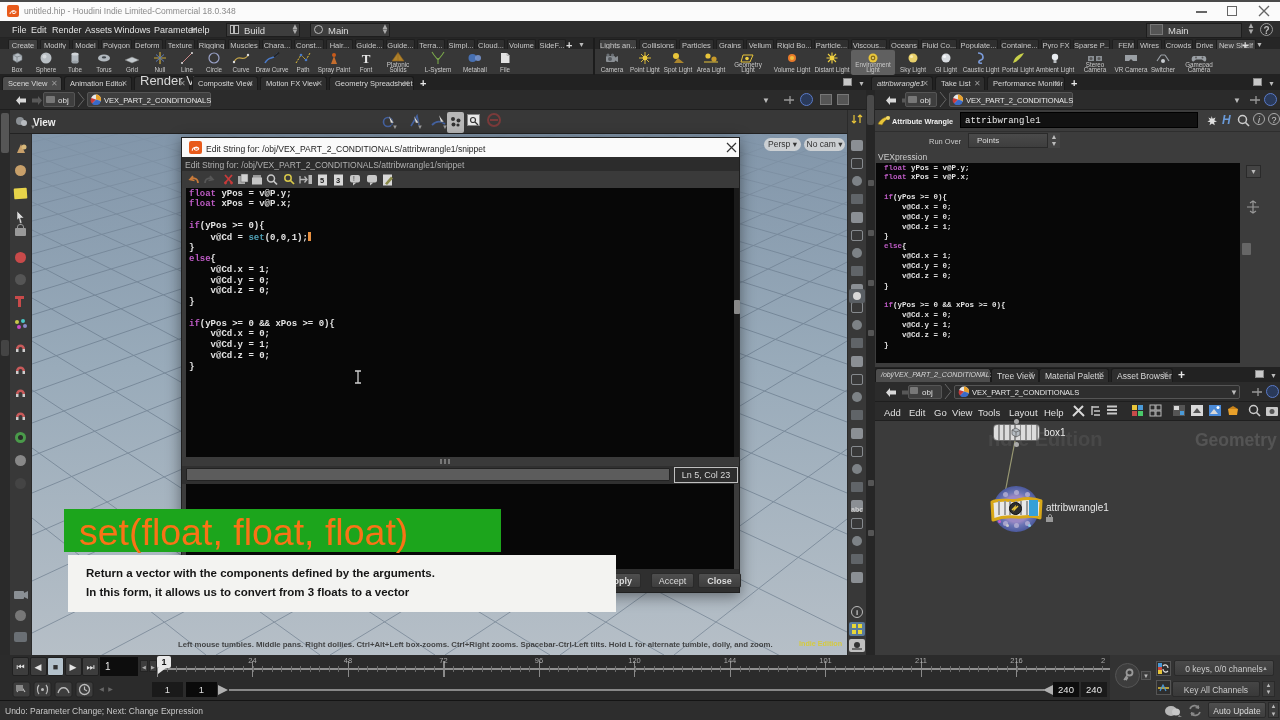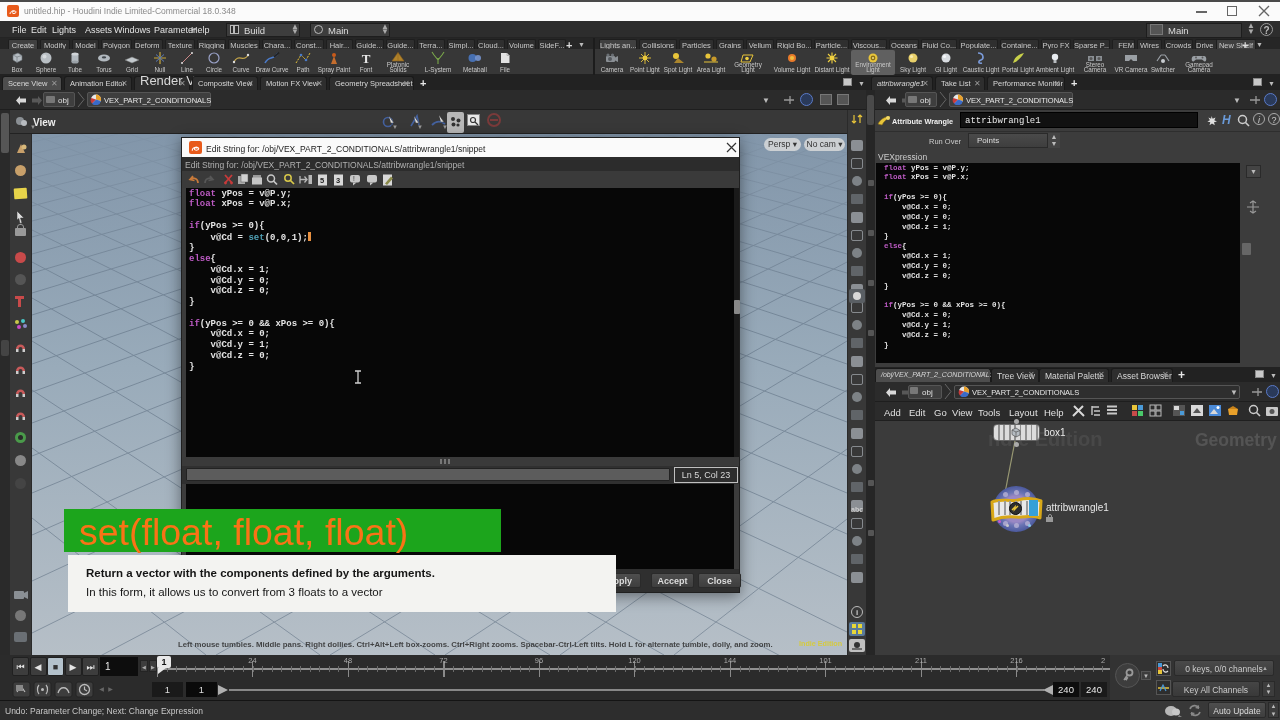--- a/index.html
+++ b/index.html
@@ -17,21 +17,21 @@
 </svg>
 <div class="a tx" style="left:24px;top:6px;font-size:8.5px;color:#8a8a8a">untitled.hip - Houdini Indie Limited-Commercial 18.0.348</div>
 <div class="a" style="left:1196px;top:11px;width:11px;height:1.5px;background:#666"></div>
 <div class="a" style="left:1227px;top:6px;width:10px;height:10px;border:1.5px solid #666"></div>
 <svg class="a" style="left:1258px;top:5px" width="12" height="12">
     <path d="M1 1 L11 11 M11 1 L1 11" stroke="#666" stroke-width="1.4"></path>
   </svg>
 <div class="a" style="left:0;top:21px;width:1280px;height:17px;background:#2d2d2d;border-bottom:1px solid #242424"></div>
 <div class="a tx" style="left:12px;top:25px;font-size:9px;color:#e2e2e2">File</div>
 <div class="a tx" style="left:31px;top:25px;font-size:9px;color:#e2e2e2">Edit</div>
-<div class="a tx" style="left:52px;top:25px;font-size:9px;color:#e2e2e2">Lights</div>
+<div class="a tx" style="left:52px;top:25px;font-size:9px;color:#e2e2e2">Render</div>
 <div class="a tx" style="left:85px;top:25px;font-size:9px;color:#e2e2e2">Assets</div>
 <div class="a tx" style="left:114px;top:25px;font-size:9px;color:#e2e2e2">Windows</div>
 <div class="a tx" style="left:154px;top:25px;font-size:9px;color:#e2e2e2">Parameter</div>
 <div class="a tx" style="left:191px;top:25px;font-size:9px;color:#e2e2e2">Help</div>
 <div class="a" style="left:226px;top:22.5px;width:74px;height:14px;background:#3d3d3d;border:1px solid #1d1d1d"></div>
 <div class="a" style="left:230px;top:24.5px;width:9px;height:9px;border:1px solid #bbb;background:#2d2d2d"></div>
 <div class="a" style="left:233px;top:24.5px;width:2px;height:9px;background:#bbb"></div>
 <div class="a tx" style="left:244px;top:25px;font-size:9.5px;color:#dcdcdc">Build</div>
 <div class="a tx" style="left:291px;top:24px;font-size:8px;color:#aaa;line-height:5px">▲<br>▼</div>
 <div class="a" style="left:310px;top:22.5px;width:80px;height:14px;background:#3d3d3d;border:1px solid #1d1d1d"></div>
@@ -646,21 +646,21 @@
     <path d="M1 1 L7 1 M4 1 L4 13 M1 13 L7 13" stroke="#cfcfcf" stroke-width="1.3"></path>
   </svg>
 <div class="a" style="left:182px;top:457px;width:557px;height:9px;background:#3a3a3a"></div>
 <div class="a" style="left:440px;top:459px;width:12px;height:5px;background:repeating-linear-gradient(90deg,#777 0 2px,#3a3a3a 2px 4px)"></div>
 <div class="a" style="left:182px;top:466px;width:557px;height:18px;background:#303030"></div>
 <div class="a" style="left:186px;top:468px;width:484px;height:13px;background:#5c5c5c;border:1px solid #222;border-radius:1px"></div>
 <div class="a" style="left:674px;top:467px;width:64px;height:15.5px;background:#2e2e2e;border:1px solid #c0c0c0;color:#d8d8d8;font-size:9px;text-align:center;line-height:15px">Ln 5, Col 23</div>
 <div class="a" style="left:186px;top:484px;width:548px;height:85px;background:#070707"></div>
 <div class="a" style="left:182px;top:569px;width:557px;height:23px;background:#2f2f2f"></div>
 <div class="a" style="left:598px;top:573px;width:43px;height:15px;background:linear-gradient(#4e4e4e,#3e3e3e);border:1px solid #2a2a2a;border-radius:2px;color:#dcdcdc;font-size:9px;font-weight:bold;text-align:center;line-height:15px">Apply</div>
-<div class="a" style="left:651px;top:573px;width:43px;height:15px;background:linear-gradient(#4e4e4e,#3e3e3e);border:1px solid #2a2a2a;border-radius:2px;color:#dcdcdc;font-size:9px;font-weight:bold;text-align:center;line-height:15px">Accept</div>
+<div class="a" style="left:651px;top:573px;width:43px;height:15px;background:linear-gradient(#4e4e4e,#3e3e3e);border:1px solid #2a2a2a;border-radius:2px;color:#dcdcdc;font-size:9px;font-weight:normal;text-align:center;line-height:15px">Accept</div>
 <div class="a" style="left:698px;top:573px;width:43px;height:15px;background:linear-gradient(#4e4e4e,#3e3e3e);border:1px solid #2a2a2a;border-radius:2px;color:#dcdcdc;font-size:9px;font-weight:bold;text-align:center;line-height:15px">Close</div>
 <div class="a" style="left:875px;top:110px;width:405px;height:257px;background:#3c3c3c"></div>
 <div class="a" style="left:875px;top:110px;width:405px;height:22px;background:#3c3c3c;border-bottom:1px solid #2e2e2e"></div>
 <svg class="a" style="left:876px;top:112px" width="16" height="16">
     <path d="M2 12 C5 6,11 4,14 5 C11 7,8 9,6 13 Z" fill="#e8c53a" stroke="#8a6f1a" stroke-width=".6"></path>
     <circle cx="12" cy="6" r="2" fill="#f0d86a"></circle>
   </svg>
 <div class="a tx" style="left:892px;top:116.5px;font-size:7.3px;color:#f0f0f0;font-weight:bold">Attribute Wrangle</div>
 <div class="a" style="left:960px;top:112px;width:238px;height:16px;background:#111;border:1px solid #000"></div>
 <pre class="a" style="left:965px;top:116px;font-size:9px;color:#e8e8e8">attribwrangle1</pre>
@@ -937,12 +937,12 @@
     <path d="M2 5 A5 5 0 0 1 11 4 M12 8 A5 5 0 0 1 3 9" stroke="#888" stroke-width="1.6" fill="none"></path>
     <path d="M11 1 L11 5 L7 4 Z" fill="#888"></path>
     <path d="M3 12 L3 8 L7 9 Z" fill="#888"></path>
   </svg>
 <div class="a" style="left:1208px;top:702px;width:58px;height:16px;background:linear-gradient(#4e4e4e,#3e3e3e);border:1px solid #2a2a2a;border-radius:2px;color:#dcdcdc;font-size:8.5px;text-align:center;line-height:16px">Auto Update</div>
 <div class="a" style="left:1268px;top:702px;width:11px;height:16px;background:#3d3d3d;border:1px solid #2a2a2a;color:#bbb;font-size:6px;text-align:center;line-height:7.5px">▲<br>▼</div>
 <div class="a" style="left:64px;top:509px;width:437px;height:43px;background:#1ca51c"></div>
 <div class="a tx" style="left:79px;top:511px;font-size:37.5px;color:#f97316">set(float, float, float)</div>
 <div class="a" style="left:68px;top:555px;width:548px;height:57px;background:#f3f3f1"></div>
 <div class="a tx" style="left:86px;top:567px;font-size:11.5px;font-weight:bold;color:#151515">Return a vector with the components defined by the arguments.</div>
-<div class="a tx" style="left:86px;top:586px;font-size:11.5px;font-weight:normal;color:#151515">In this form, it allows us to convert from 3 floats to a vector</div>
+<div class="a tx" style="left:86px;top:586px;font-size:11.5px;font-weight:bold;color:#151515">In this form, it allows us to convert from 3 floats to a vector</div>
 </body></html>

